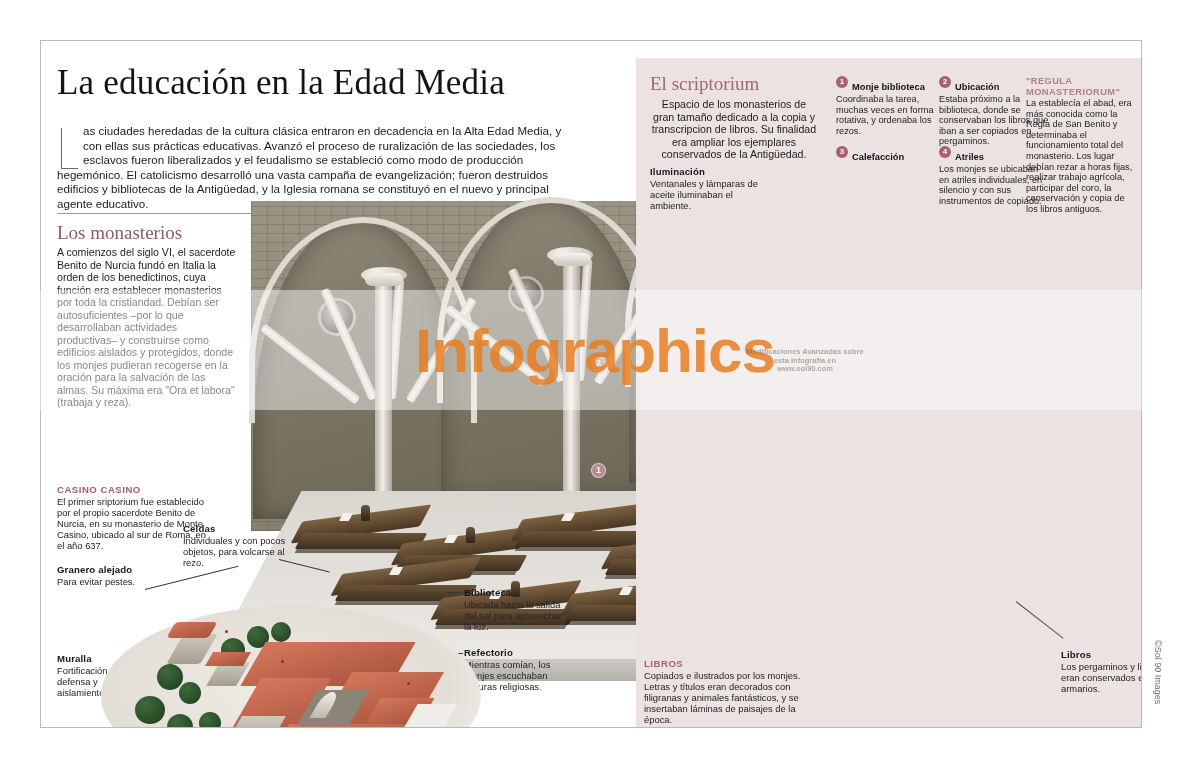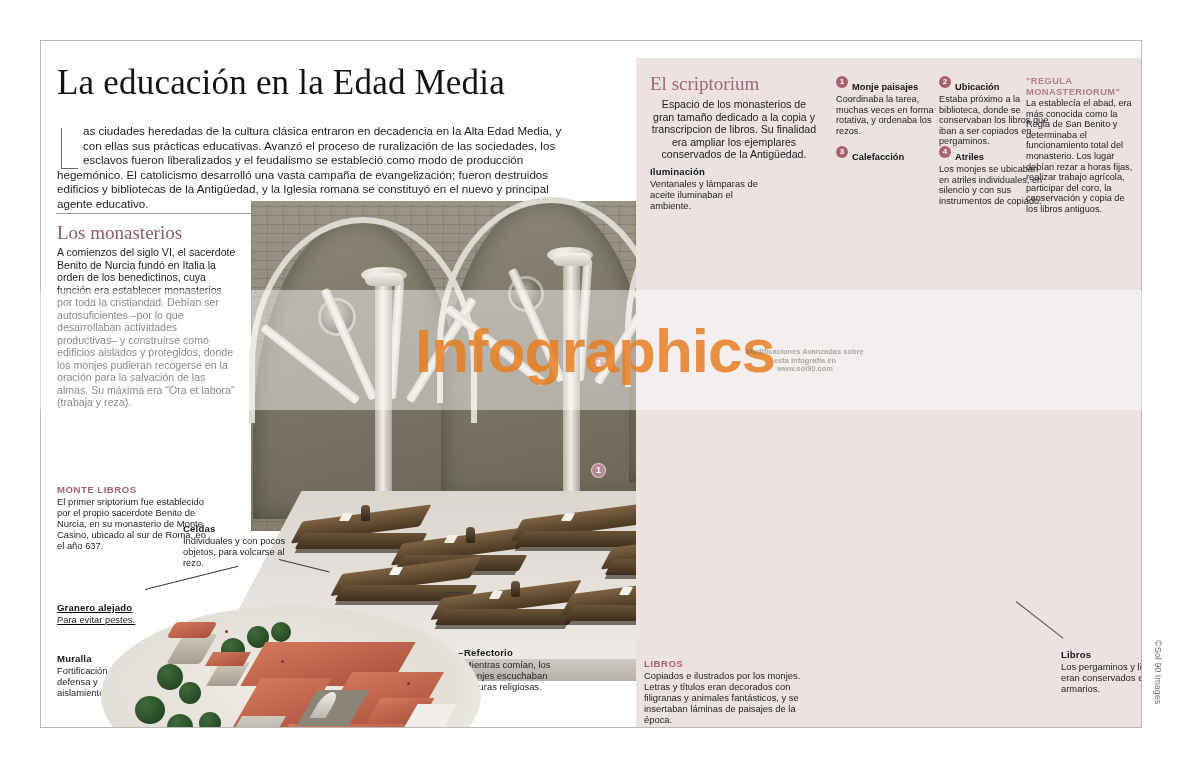--- a/index.html
+++ b/index.html
@@ -372,21 +372,21 @@
     <div id="scriptorium-body">Espacio de los monasterios de gran tamaño dedicado a la copia y transcripcion de libros. Su finalidad era ampliar los ejemplares conservados de la Antigüedad.</div>
 
     <div class="callout" id="iluminacion">
       <div class="ttl">Iluminación</div>
       <div class="txt">Ventanales y lámparas de aceite iluminaban el ambiente.</div>
     </div>
 
     <div class="numnote" style="left:200px;top:18px;">
       <div class="nrow">
         <span class="bullet">1</span>
-        <span class="ntitle">Monje paisajes</span>
+        <span class="ntitle">Monje biblioteca</span>
       </div>
       <div class="nbody">Coordinaba la tarea, muchas veces en forma rotativa, y ordenaba los rezos.</div>
     </div>
 
     <div class="numnote" style="left:200px;top:88px;">
       <div class="nrow">
         <span class="bullet">3</span>
         <span class="ntitle">Calefacción</span>
       </div>
     </div>
@@ -418,42 +418,46 @@
     </div>
   </div>
 
   <div class="callout" id="libros-right" style="left:1020px;top:608px;">
     <div class="ttl">Libros</div>
     <div class="txt">Los pergaminos y libros eran conservados en armarios.</div>
   </div>
   <div class="leader" style="left:975px;top:560px;width:60px;transform:rotate(38deg);transform-origin:left center;background:#555;"></div>
 
   <div class="callout" style="left:16px;top:443px;width:150px;">
-    <div class="ttl pink">MONTE LIBROS</div>
+    <div class="ttl pink">CASINO CASINO</div>
     <div class="txt">El primer sriptorium fue establecido por el propio sacerdote Benito de Nurcia, en su monasterio de Monte Casino, ubicado al sur de Roma, en el año 637.</div>
   </div>
 
   <div class="callout" style="left:142px;top:482px;width:112px;">
     <div class="ttl">Celdas</div>
     <div class="txt">Individuales y con pocos objetos, para volcarse al rezo.</div>
   </div>
   <div class="leader" style="left:238px;top:518px;width:52px;transform:rotate(14deg);transform-origin:left center;"></div>
 
-  <div class="callout" style="left:16px;top:561px;width:90px;text-decoration:underline;">
+  <div class="callout" style="left:16px;top:523px;width:90px;">
     <div class="ttl">Granero alejado</div>
     <div class="txt">Para evitar pestes.</div>
   </div>
   <div class="leader" style="left:104px;top:548px;width:96px;transform:rotate(-14deg);transform-origin:left center;"></div>
 
   <div class="callout" style="left:16px;top:612px;width:90px;">
     <div class="ttl">Muralla</div>
     <div class="txt">Fortificación de defensa y aislamiento.</div>
   </div>
   <div class="leader" style="left:86px;top:610px;width:90px;transform:rotate(-22deg);transform-origin:left center;"></div>
 
+  <div class="callout" style="left:423px;top:546px;width:105px;">
+    <div class="ttl">Biblioteca</div>
+    <div class="txt">Ubicada hacia la salida del sol para aprovechar la luz.</div>
+  </div>
   <div class="leader" style="left:404px;top:551px;width:18px;"></div>
 
   <div class="callout" style="left:423px;top:606px;width:105px;">
     <div class="ttl">Refectorio</div>
     <div class="txt">Mientras comían, los monjes escuchaban lecturas religiosas.</div>
   </div>
   <div class="leader" style="left:400px;top:612px;width:22px;"></div>
 
   <div id="model">
     <div class="ground" style="left:-20px;top:20px;width:380px;height:180px;"></div>

